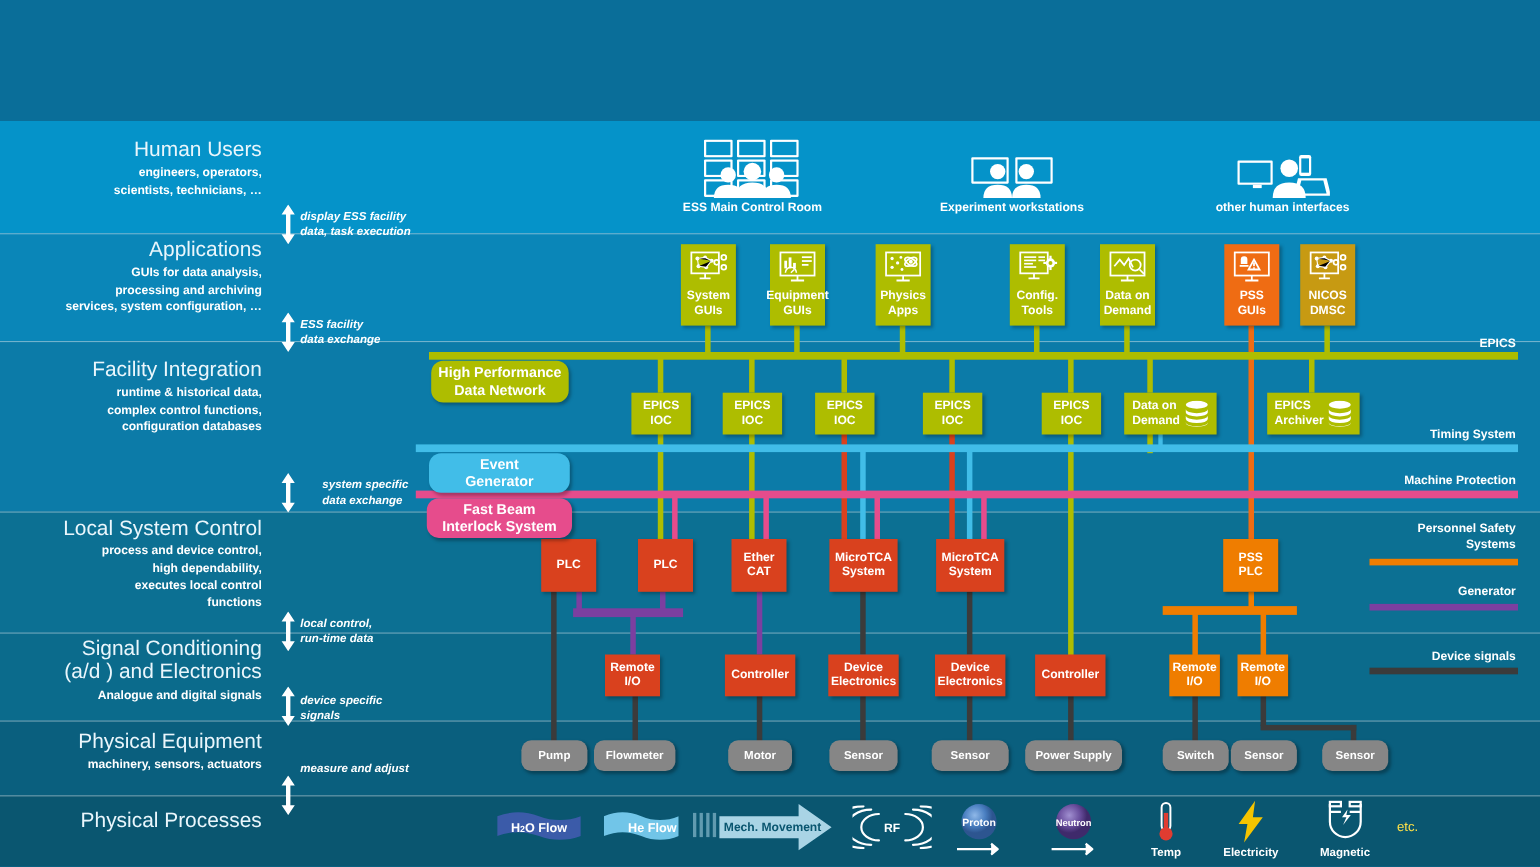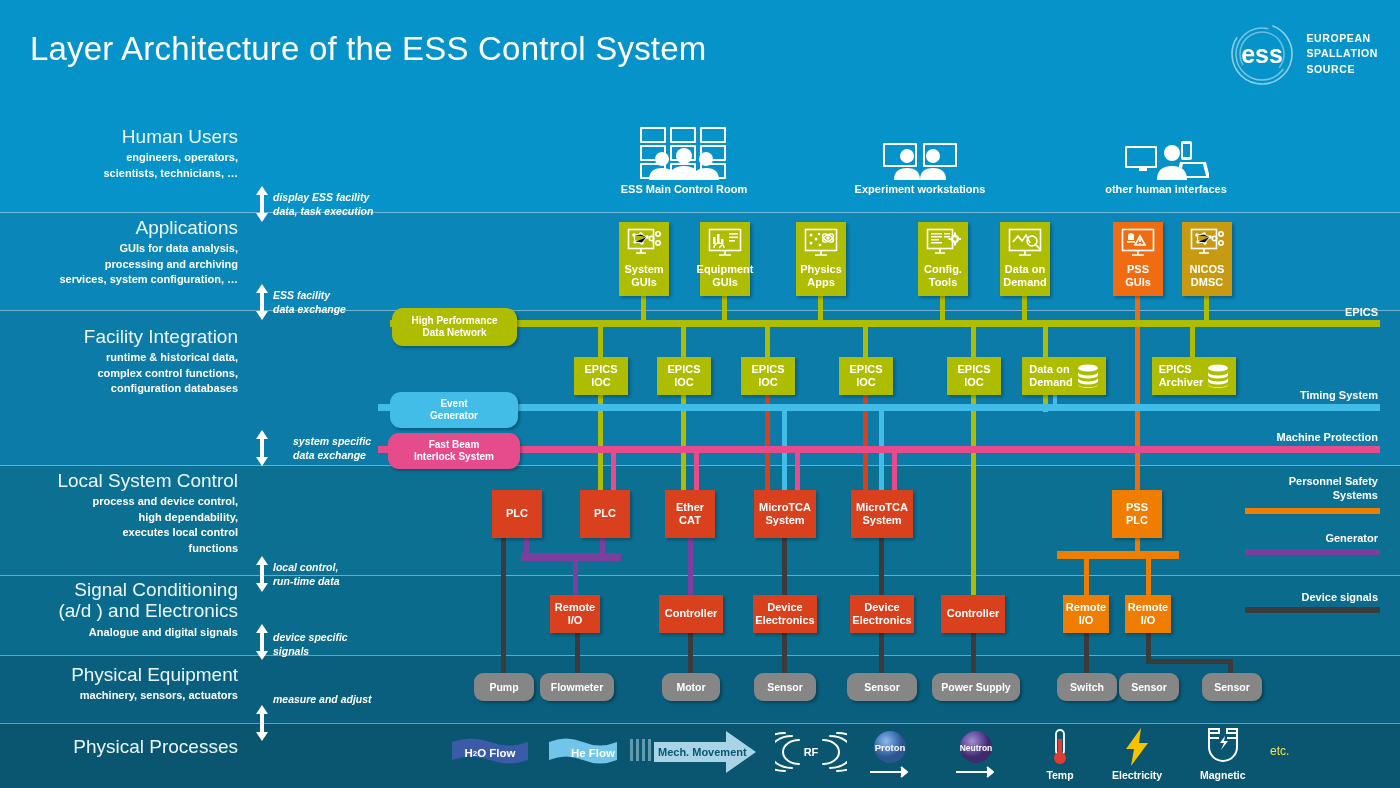--- a/index.html
+++ b/index.html
@@ -72,22 +72,22 @@
   .pill {
     position:absolute; height:28px; background:#868686;
     border-radius:9px; color:#fff; font-size:10.5px; font-weight:700;
     display:flex; align-items:center; justify-content:center;
     box-shadow:2px 2px 3px rgba(0,0,0,.3); z-index:6; white-space:nowrap;
   }
 
   .rbox {
     position:absolute; border-radius:11px; color:#fff;
     display:flex; align-items:center; justify-content:center; text-align:center;
-    font-size:10px; font-weight:700; line-height:1.25;
-    box-shadow:2px 2px 3px rgba(0,0,0,.28); z-index:7;
+    font-size:13px; font-weight:700; line-height:1.25;
+    box-shadow:2px 2px 3px rgba(0,0,0,.28); z-index:7;margin-top:20px;
   }
   .rbox.green { background:#aebd00; }
   .rbox.cyan  { background:#41bde8; }
   .rbox.pink  { background:#e64c8c; }
 
   
   .hbus { position:absolute; z-index:4; }
   .vline { position:absolute; z-index:3; }
 
   .bus-label {
@@ -123,38 +123,20 @@
   <div class="band" style="top:655px;height:68px;background:#0a5f7e;"></div>
   <div class="band" style="top:723px;height:65px;background:#0a5670;"></div>
 
   <div class="band-sep" style="top:212px;"></div>
   <div class="band-sep" style="top:310px;"></div>
   <div class="band-sep" style="top:465px;"></div>
   <div class="band-sep" style="top:575px;"></div>
   <div class="band-sep" style="top:655px;"></div>
   <div class="band-sep" style="top:723px;"></div>
 
-  <div class="header">
-    <div class="header-title">Layer Architecture of the ESS Control System</div>
-    <div class="logo-wrap">
-      <div class="logo-mark">
-        <svg width="68" height="68" viewBox="0 0 68 68">
-          <circle cx="34" cy="34" r="30" fill="none" stroke="#ffffff" stroke-opacity=".55" stroke-width="1.6" stroke-dasharray="130 40" transform="rotate(-35 34 34)"></circle>
-          <circle cx="34" cy="34" r="26" fill="none" stroke="#ffffff" stroke-opacity=".45" stroke-width="1.6" stroke-dasharray="110 50" transform="rotate(40 34 34)"></circle>
-          <circle cx="34" cy="34" r="22" fill="none" stroke="#ffffff" stroke-opacity=".40" stroke-width="1.6" stroke-dasharray="95 45" transform="rotate(150 34 34)"></circle>
-          <text x="34" y="43" text-anchor="middle" font-family="Liberation Sans, sans-serif" font-size="25" font-weight="700" fill="#ffffff">ess</text>
-        </svg>
-      </div>
-      <div class="logo-text">
-        <div>EUROPEAN</div>
-        <div>SPALLATION</div>
-        <div>SOURCE</div>
-      </div>
-    </div>
-  </div>
 
   <div class="layer-label" style="top:126px;">
     <div class="layer-title">Human Users</div>
     <div class="layer-sub" style="white-space:pre-line;">engineers, operators,
 scientists, technicians, …</div>
   </div>
 
   <div class="layer-label" style="top:217px;">
     <div class="layer-title">Applications</div>
     <div class="layer-sub" style="white-space:pre-line;">GUIs for data analysis,

